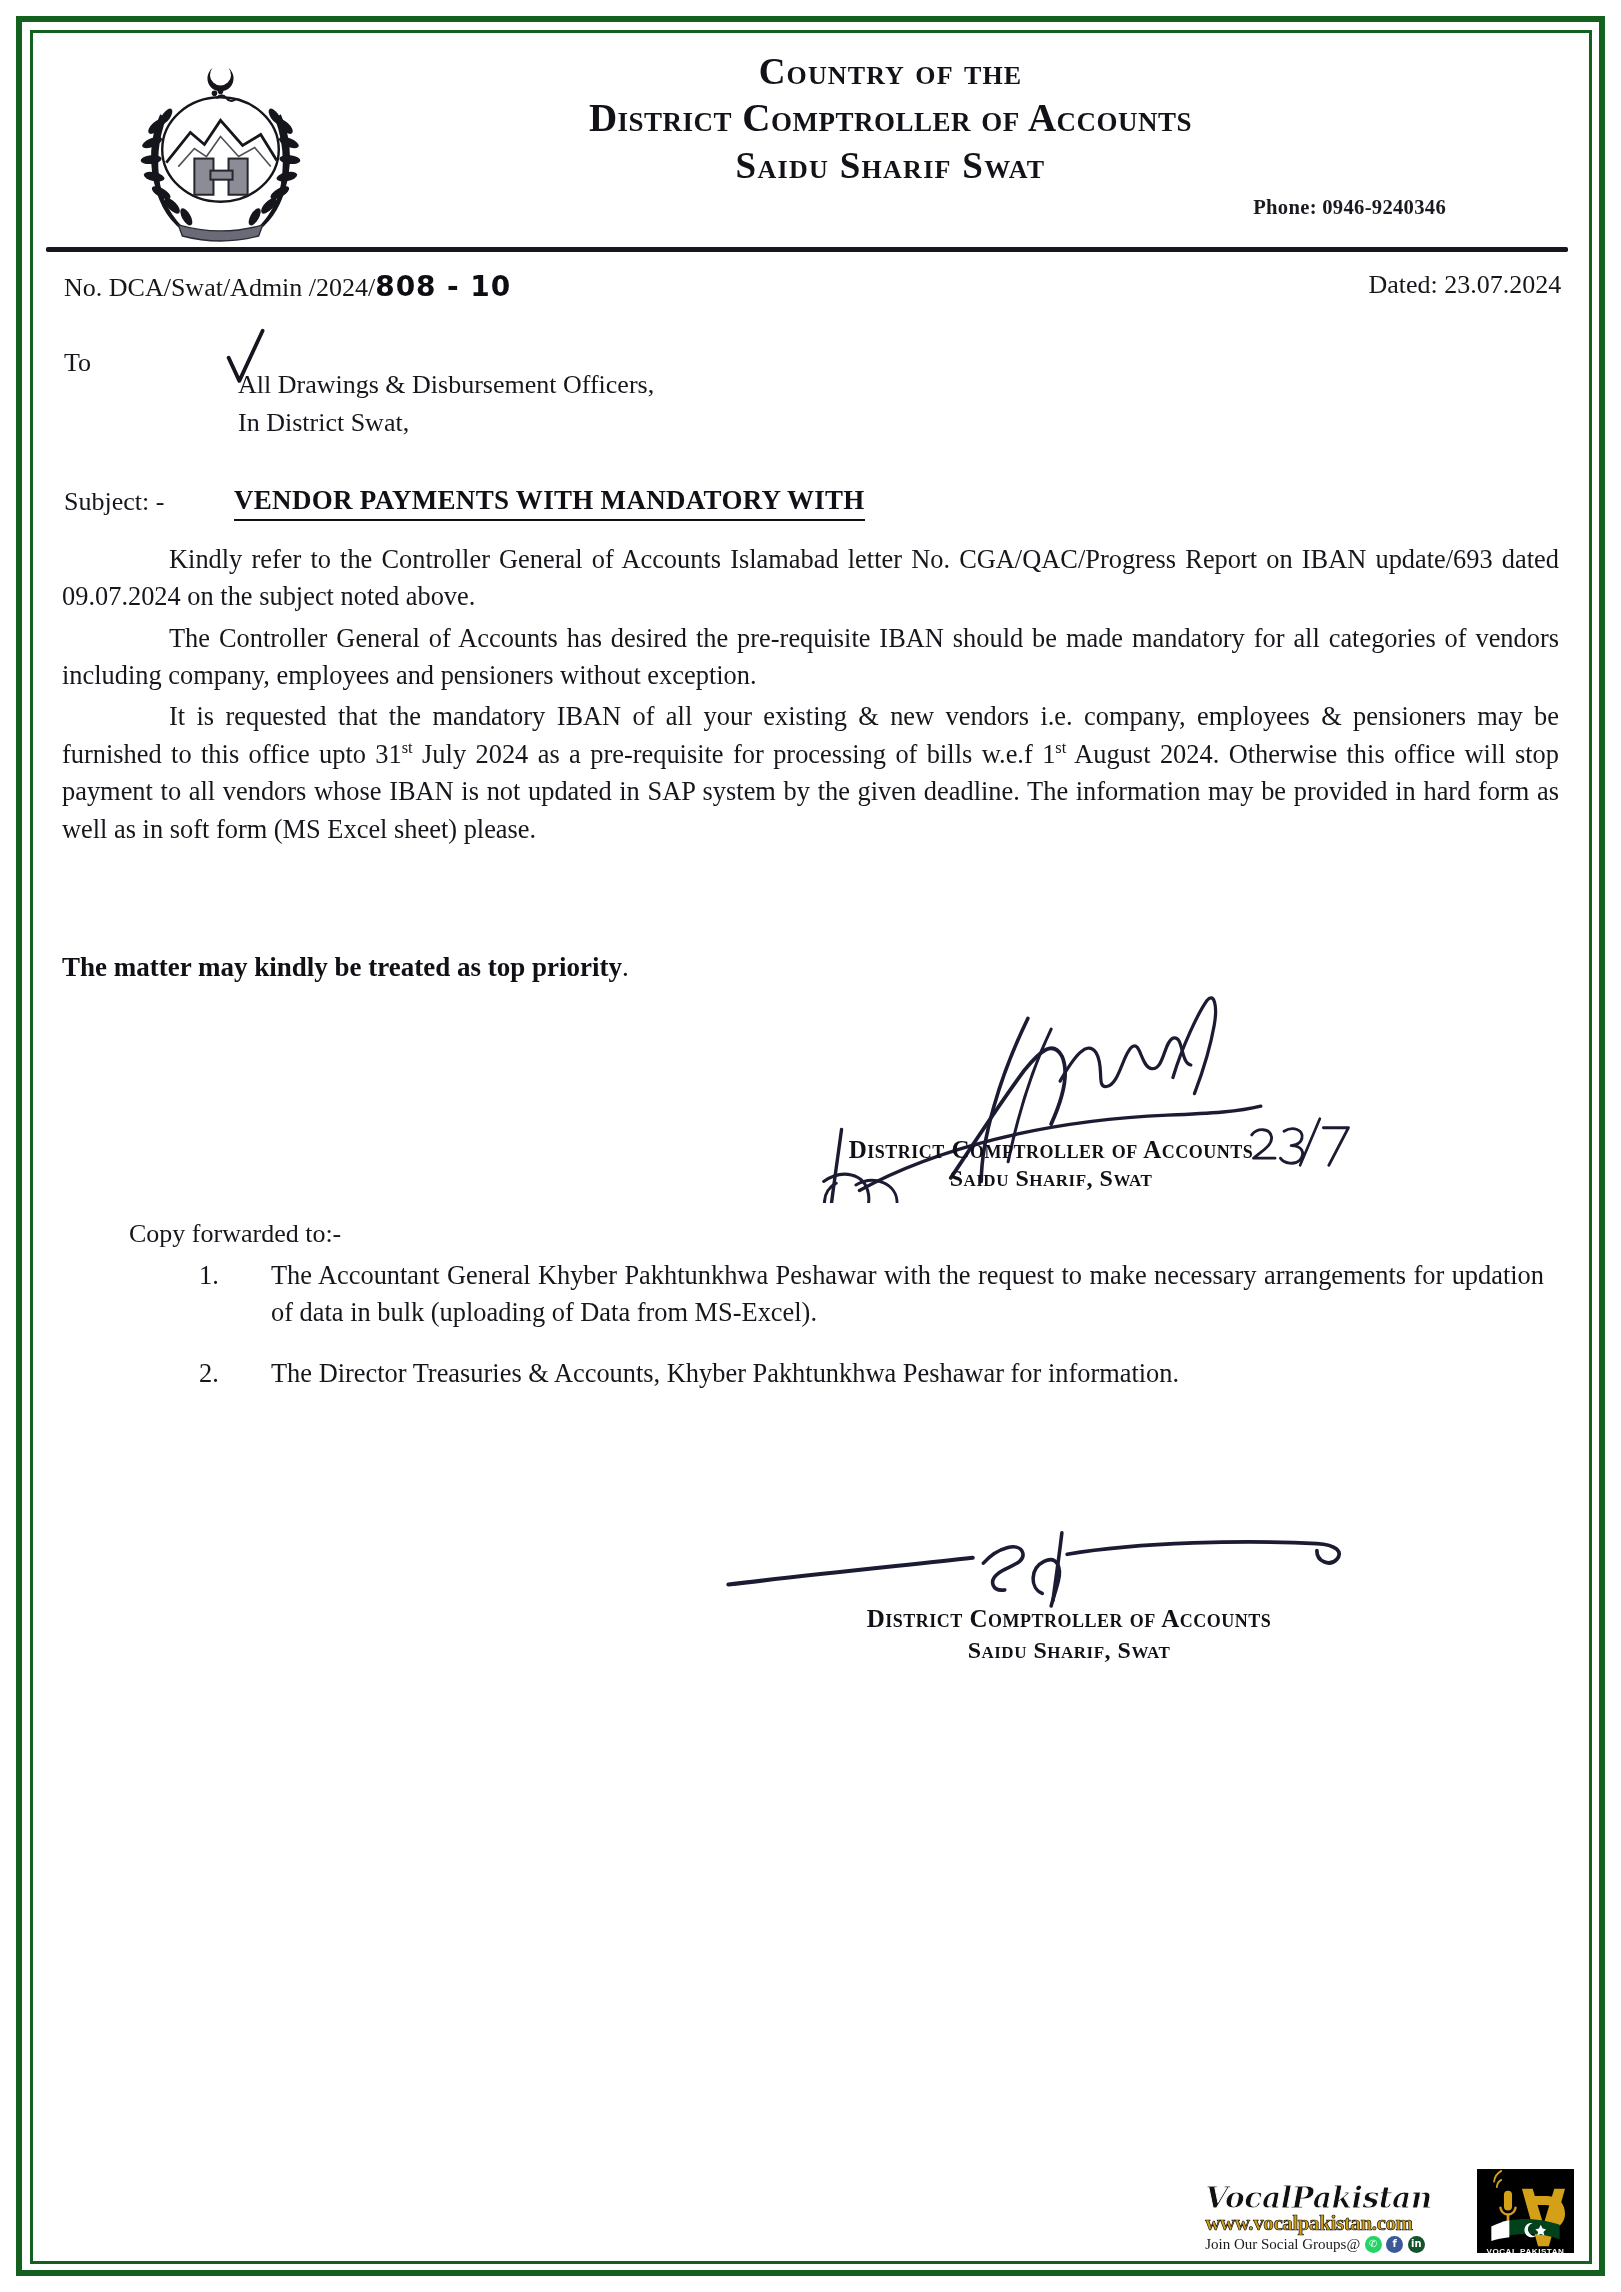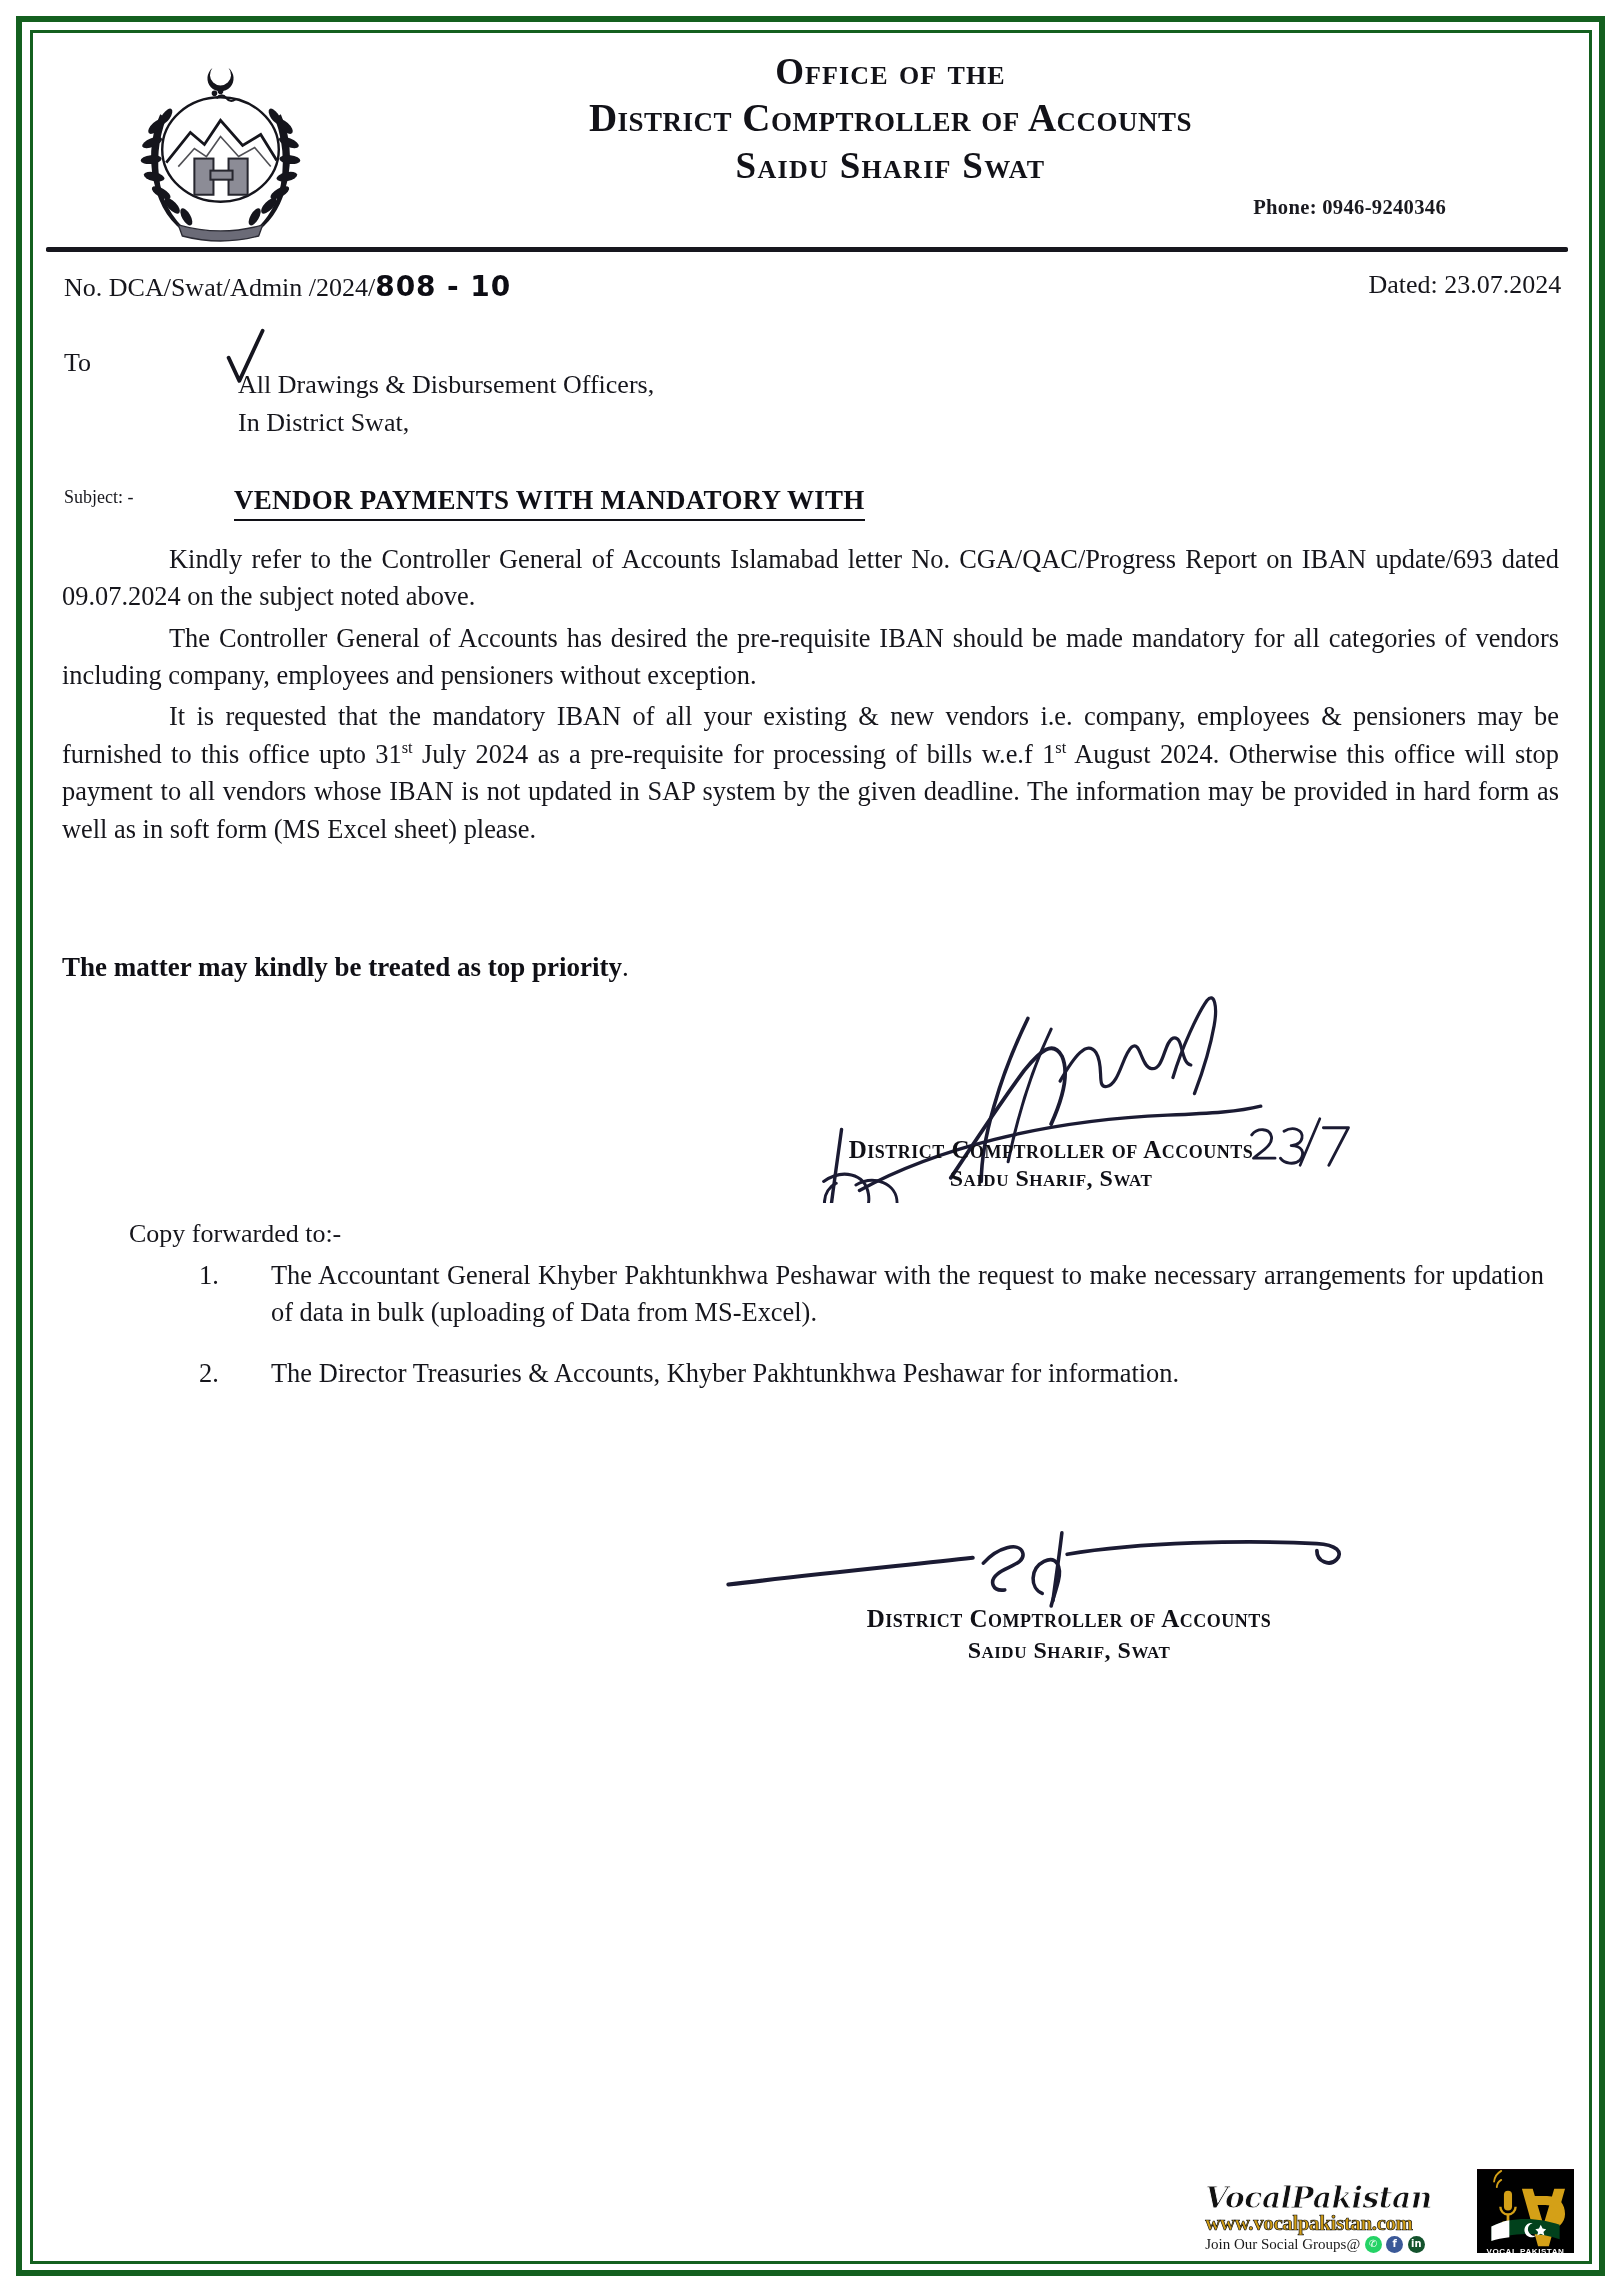--- a/index.html
+++ b/index.html
@@ -152,21 +152,21 @@
     position: absolute;
     left: 199px; top: 369px;
     font-size: 26px;
     color: #16161c;
   }
 
   
   .subj-label {
     position: absolute;
     left: 25px; top: 448px;
-    font-size: 18px;
+    font-size: 26px;
     color: #16161c;
   }
   .subj-value {
     position: absolute;
     left: 195px; top: 446px;
     font-size: 27px;
     font-weight: bold;
     letter-spacing: 0.3px;
     color: #101016;
     border-bottom: 2.7px solid #101016;
@@ -426,21 +426,21 @@
           </g>
         </g>
 
         <g fill="#6b6b77" stroke="#2a2a33" stroke-width="1.4">
           <path d="M58 178 q42 12 84 0 l-4 11 q-38 10 -76 0 z"></path>
         </g>
       </svg>
     </div>
 
     <div class="header-text">
-      <div class="hdr-l1">Office of the</div>
+      <div class="hdr-l1">Country of the</div>
       <div class="hdr-l2">District Comptroller of Accounts</div>
       <div class="hdr-l3">Saidu Sharif Swat</div>
       <div class="hdr-phone">Phone: 0946-9240346</div>
     </div>
 
     <div class="rule"></div>
   </div>
 
   <div class="refline">
     <div class="ref-no">

